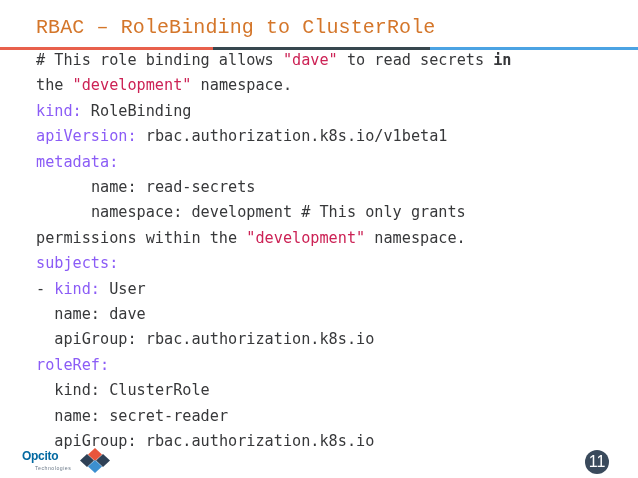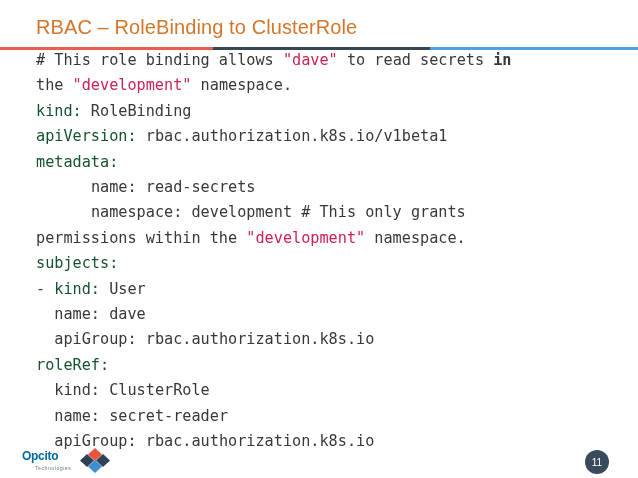--- a/index.html
+++ b/index.html
@@ -19,21 +19,21 @@
   
   .slide-title {
     position: absolute;
     left: 36px;
     top: 16px;
     font-size: 20px;
     font-weight: 400;
     color: #D4762A;
     letter-spacing: 0.1px;
     white-space: nowrap;
-    font-family: Liberation Sans, sans-serif;
+    font-family: Liberation Mono, monospace;
   }
 
   
   .divider {
     position: absolute;
     left: 0;
     top: 47px;
     width: 638px;
     height: 3px;
     display: flex;
@@ -51,21 +51,21 @@
     font-family: "DejaVu Sans Mono", monospace;
     font-size: 15.2px;
     line-height: 25.4px;
     color: #37383A;
     white-space: pre-wrap;
     word-break: normal;
   }
   .code-line {
     white-space: pre-wrap;
   }
-  .tok-key   { color: #14532d; }
+  .tok-key   { color: #8b5cf6; }
   .tok-str   { color: #CC2255; }
   .tok-bold  { font-weight: bold; color: #37383A; }
   .tok-plain { color: #37383A; }
 
   
   .logo {
     position: absolute;
     left: 22px;
     top: 448px;
     width: 92px;
@@ -101,21 +101,21 @@
   
   .page-badge {
     position: absolute;
     left: 585px;
     top: 450px;
     width: 24px;
     height: 24px;
     border-radius: 50%;
     background: #3A4A5C;
     color: #ffffff;
-    font-size: 10px;
+    font-size: 16px;
     font-family: "Liberation Sans", sans-serif;
     display: flex;
     align-items: center;
     justify-content: center;
     font-weight: normal;
     text-align: center;
   }
 </style>
 </head>
 <body>

